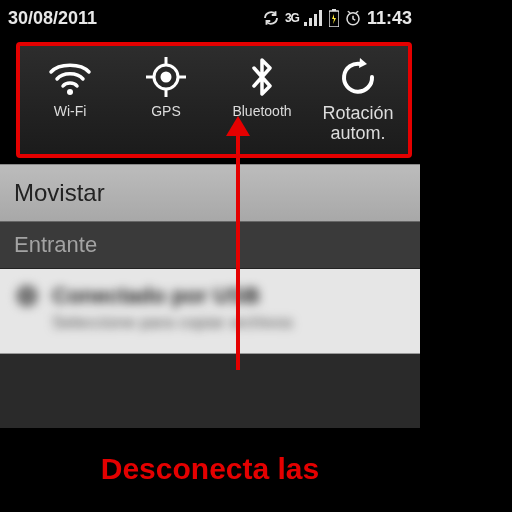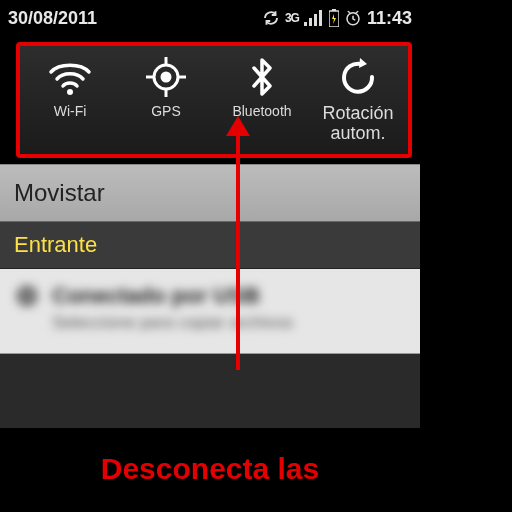--- a/index.html
+++ b/index.html
@@ -9,21 +9,21 @@
   .status-left { }
   .status-right { display: flex; align-items: center; gap: 5px; }
   .status-right .ic { display: inline-flex; align-items: center; }
   .toggles-wrap { padding: 6px 8px 6px 8px; background: #000; }
   .toggles { border: 4px solid #e40000; border-radius: 4px; display: flex; justify-content: space-around; align-items: flex-start; padding: 6px 2px 10px 2px; background: linear-gradient(#2d2d2d,#1b1b1b); margin-left: 8px; }
   .toggle { display: flex; flex-direction: column; align-items: center; color: #dcdcdc; width: 96px; cursor: pointer; }
   .toggle .glyph { height: 50px; display: flex; align-items: center; justify-content: center; }
   .toggle .lbl { font-size: 14px; margin-top: 2px; text-align: center; line-height: 1.1; }
   .toggle:last-child .lbl { font-size: 18px; }
   .carrier { background: linear-gradient(#bcbcbc,#a8a8a8); color: #222; font-size: 24px; padding: 14px 14px; border-top: 1px solid #888; border-bottom: 1px solid #666; }
-  .section { background: #3a3a3a; color: #fde047; font-size: 22px; padding: 10px 14px; border-bottom: 1px solid #222; }
+  .section { background: #3a3a3a; color: #a3a3a3; font-size: 22px; padding: 10px 14px; border-bottom: 1px solid #222; }
   .notif { background: #e6e6e6; padding: 14px 16px 20px 16px; border-bottom: 1px solid #999; }
   .notif-inner { filter: blur(5px); }
   .notif-title-row { display: flex; align-items: center; gap: 14px; }
   .notif-icon { width: 22px; height: 22px; border-radius: 50%; background: #777; }
   .notif-title { font-size: 22px; font-weight: bold; color: #222; }
   .notif-sub { font-size: 17px; color: #555; margin-left: 36px; margin-top: 4px; }
   .dark-gap { height: 74px; background: #2a2a2a; }
   .caption { background: #000; color: #e40000; font-size: 30px; font-weight: bold; text-align: center; padding: 22px 10px 34px 10px; line-height: 1.25; position: relative; }
   .arrow { position: absolute; left: 236px; top: 120px; pointer-events: none; }
   .arrow-line { position: absolute; left: 0; top: 0; width: 4px; height: 250px; background: #e40000; }

